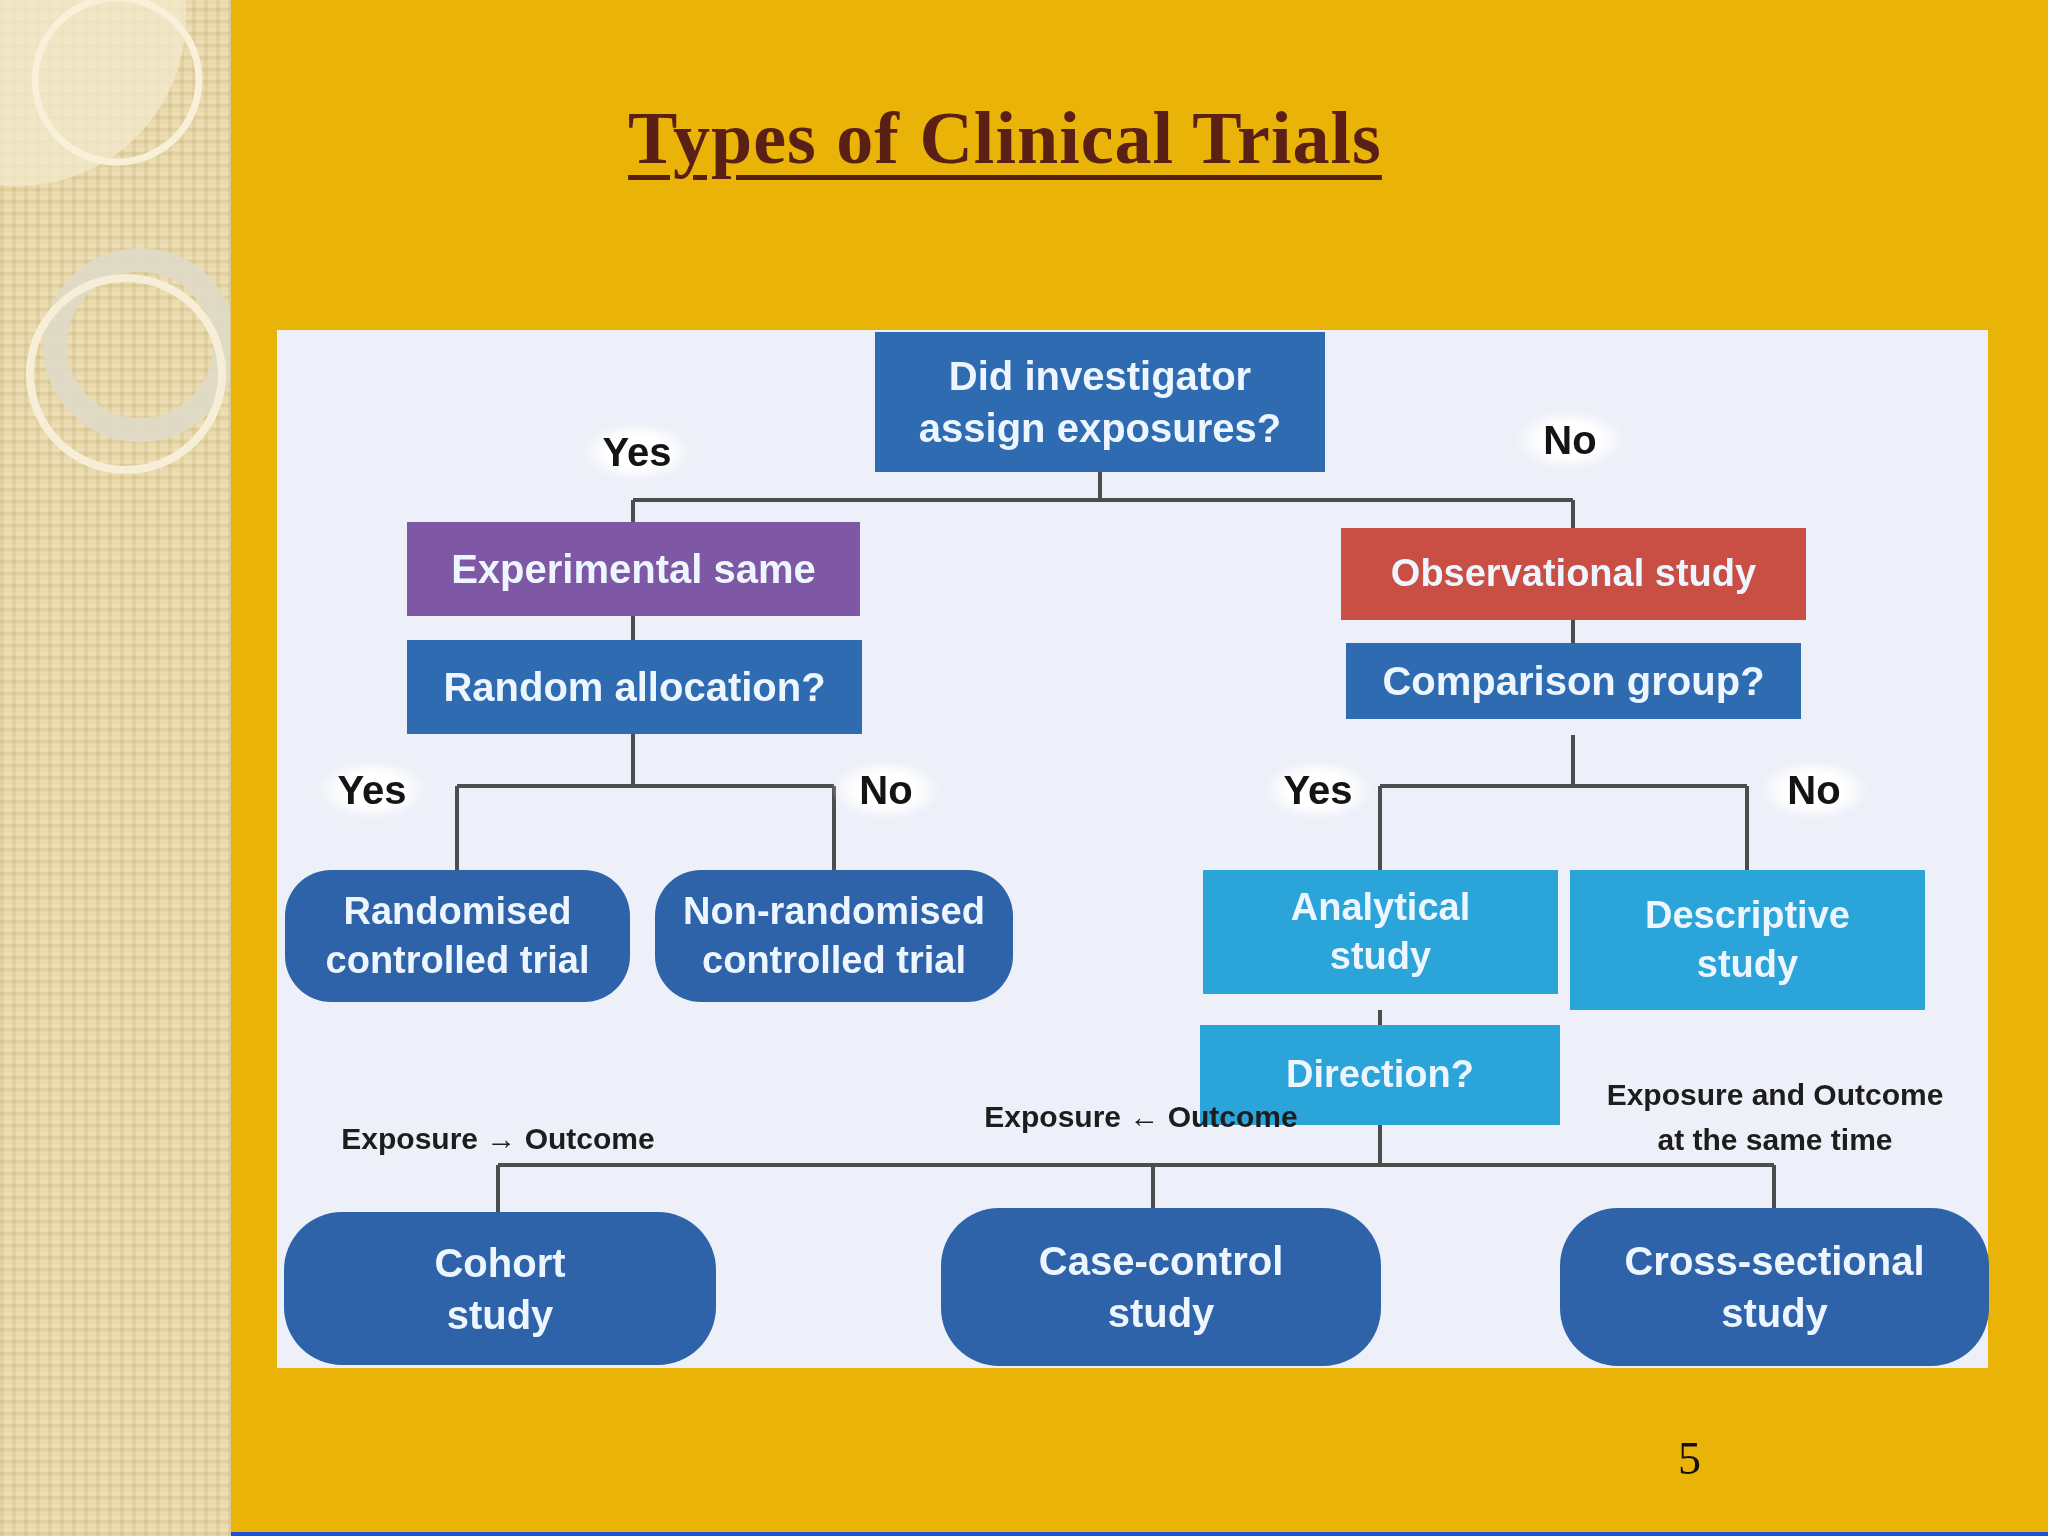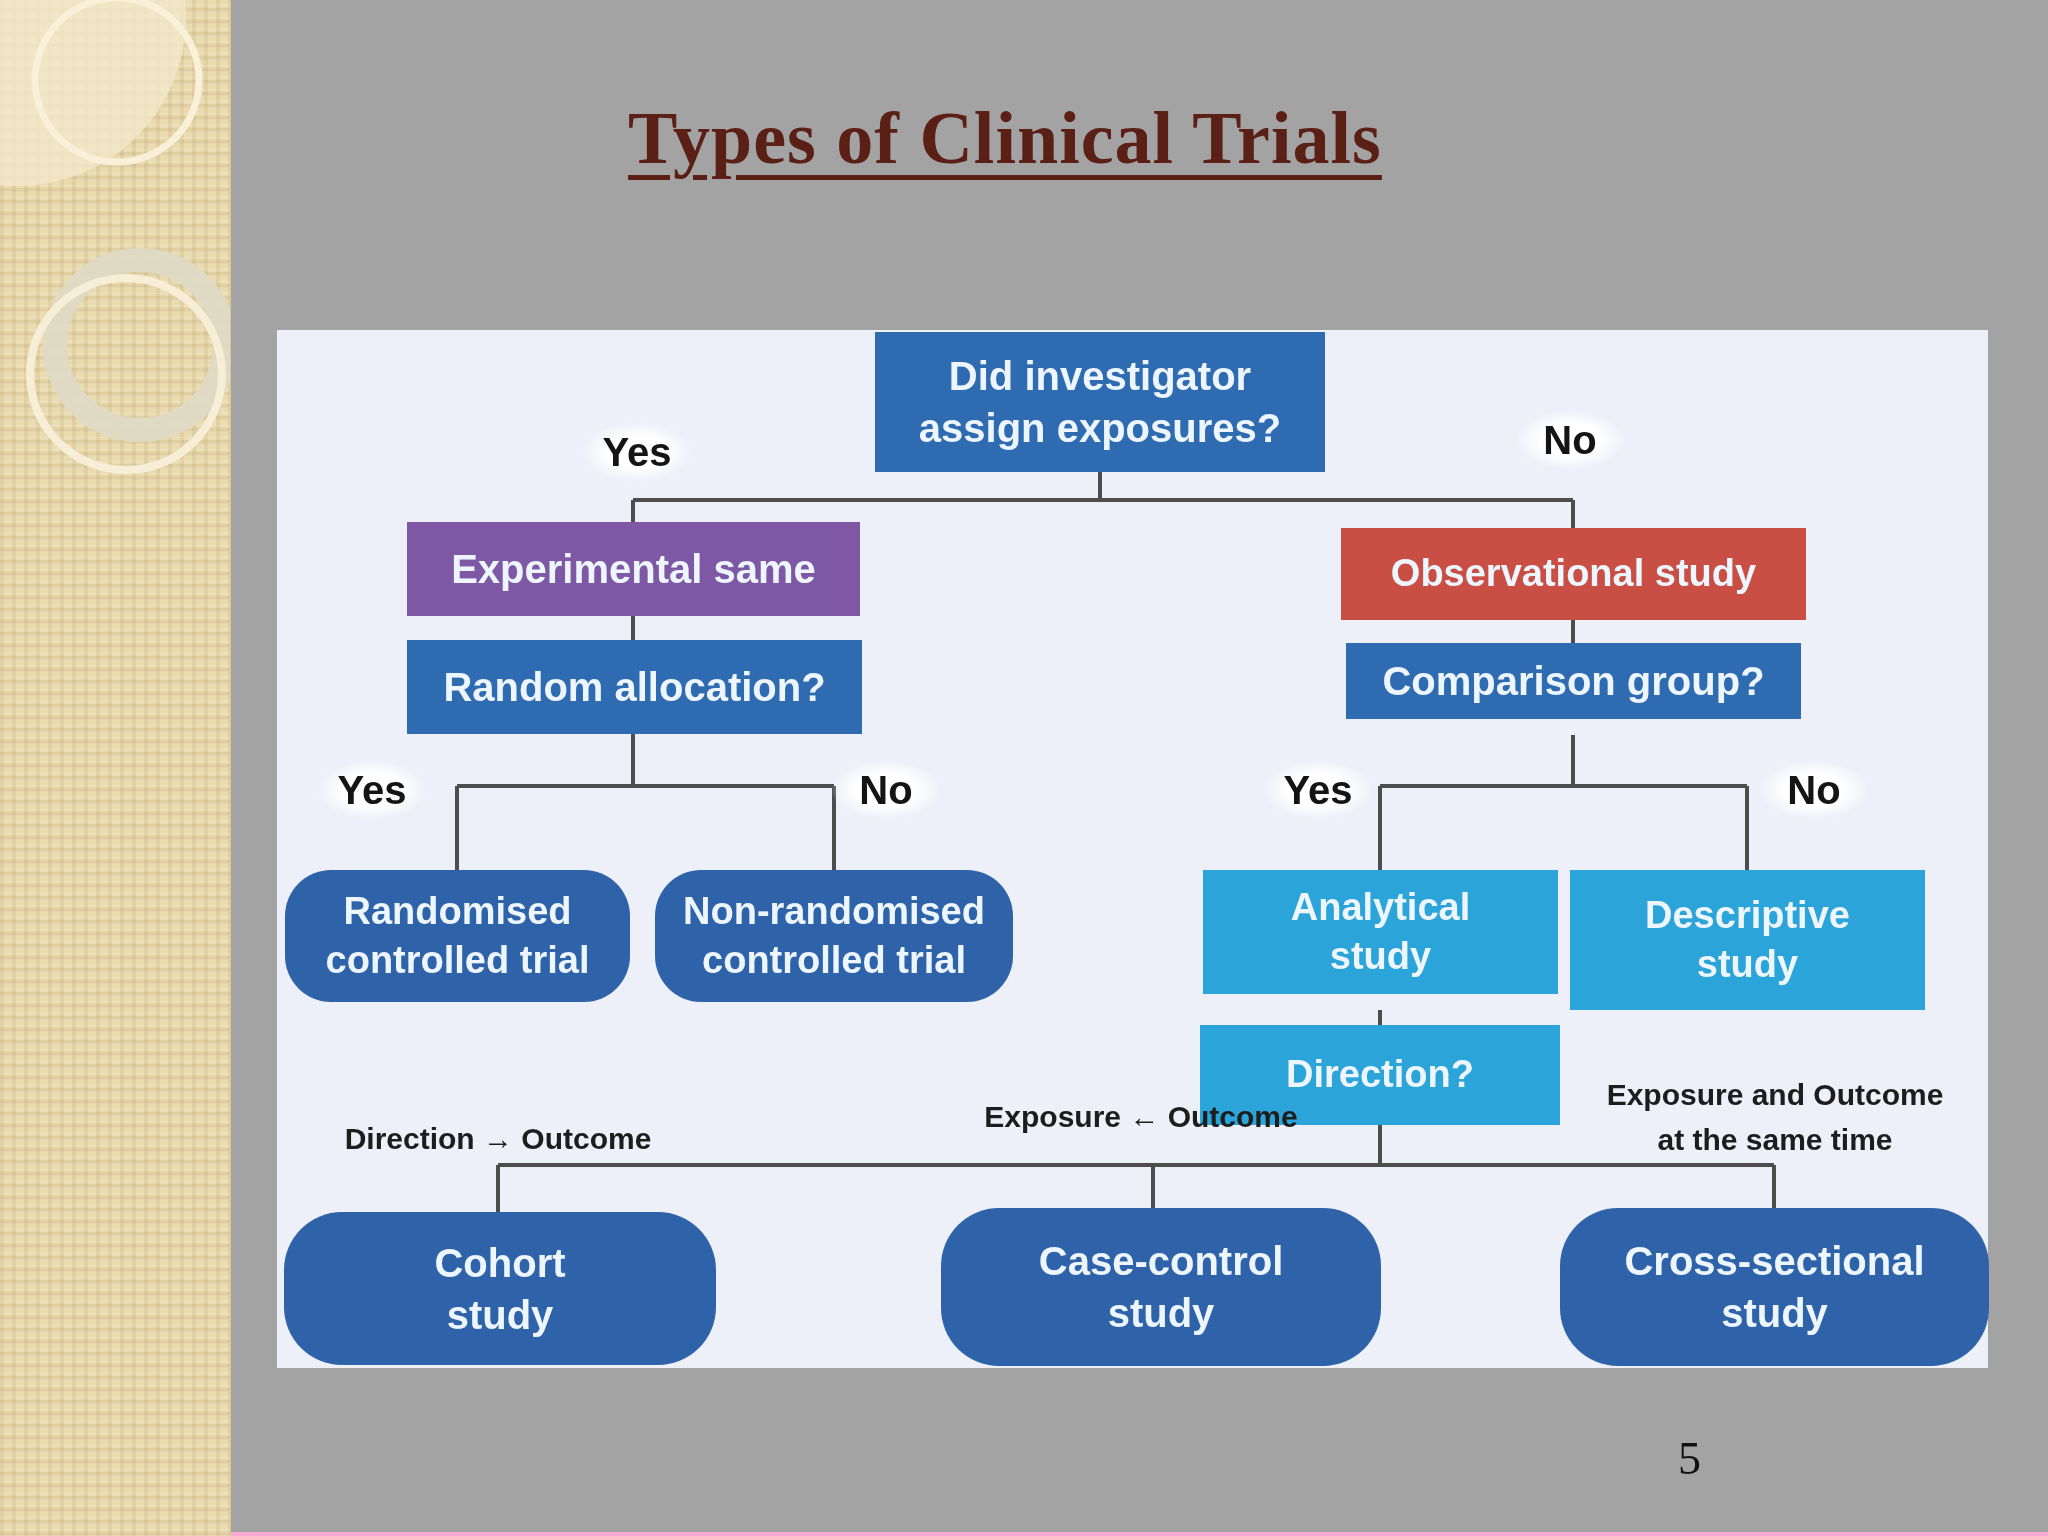--- a/index.html
+++ b/index.html
@@ -1,20 +1,20 @@
 <!DOCTYPE html>
 <html style="--question-blue: #2e6bb1; --pill-blue: #2e63a9; --light-blue: #2ba4d9; --purple: #7e58a5; --red: #c94e44; --panel-bg: #edf0f8; --title-color: #5a2016; --sidebar-beige: #eadcb0;"><head>
 <meta charset="utf-8">
 <style>
   html,body{margin:0;padding:0;}
   body{
     width:2048px;height:1536px;position:relative;background:#ffffff;
     font-family:"Liberation Sans",sans-serif;overflow:hidden;
   }
-  .slide{position:absolute;inset:0;background:#a3a3a3;border-bottom:4px solid #f9a8d4;box-sizing:border-box;}
+  .slide{position:absolute;inset:0;background:#eab308;border-bottom:4px solid #1d4ed8;box-sizing:border-box;}
 
   
   .sidebar{
     position:absolute;left:0;top:0;width:230px;height:1536px;
     background-color:var(--sidebar-beige,#eadcb0);
     background-image:
       repeating-linear-gradient(0deg, rgba(167,136,70,0.14) 0 4px, rgba(255,255,255,0) 4px 12px),
       repeating-linear-gradient(90deg, rgba(167,136,70,0.14) 0 4px, rgba(255,255,255,0) 4px 12px),
       repeating-linear-gradient(0deg, rgba(255,255,255,0.22) 0 1px, rgba(255,255,255,0) 1px 6px);
     border-right:1px solid #dcc globalization;
@@ -105,21 +105,21 @@
     <div class="node red" style="left:1064px;top:198px;width:465px;height:92px;">Observational study</div>
     <div class="node q" style="left:1069px;top:313px;width:455px;height:76px;">Comparison group?</div>
     <div class="branch-label" style="left:986px;top:422px;width:110px;height:60px;">Yes</div>
     <div class="branch-label" style="left:1482px;top:422px;width:110px;height:60px;">No</div>
     <div class="node lb" style="left:926px;top:540px;width:355px;height:124px;">Analytical
 study</div>
     <div class="node lb" style="left:1293px;top:540px;width:355px;height:140px;">Descriptive
 study</div>
     <div class="node lb" style="left:923px;top:695px;width:360px;height:100px;">Direction?</div>
 
-    <div class="flow-note" style="left:61px;top:786px;width:320px;">Direction → Outcome</div>
+    <div class="flow-note" style="left:61px;top:786px;width:320px;">Exposure → Outcome</div>
     <div class="flow-note" style="left:704px;top:764px;width:320px;">Exposure ← Outcome</div>
     <div class="flow-note" style="left:1318px;top:742px;width:360px;">Exposure and Outcome
 at the same time</div>
 
     <div class="node pill big" style="left:7px;top:882px;width:432px;height:153px;">Cohort
 study</div>
     <div class="node pill big" style="left:664px;top:878px;width:440px;height:158px;">Case-control
 study</div>
     <div class="node pill big" style="left:1283px;top:878px;width:429px;height:158px;">Cross-sectional
 study</div>

